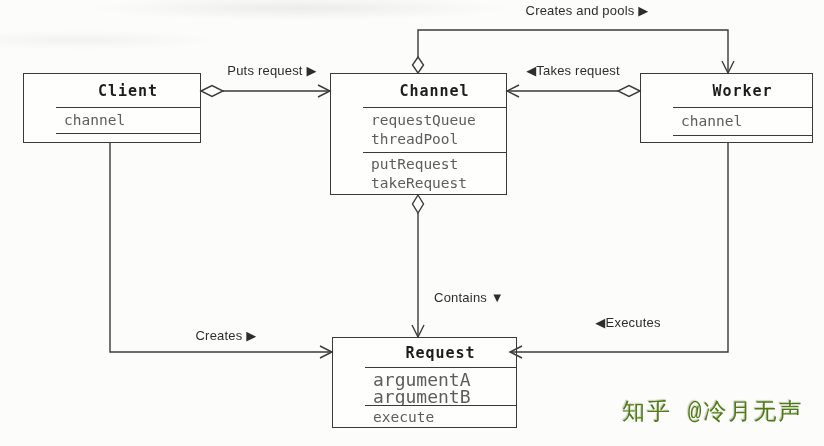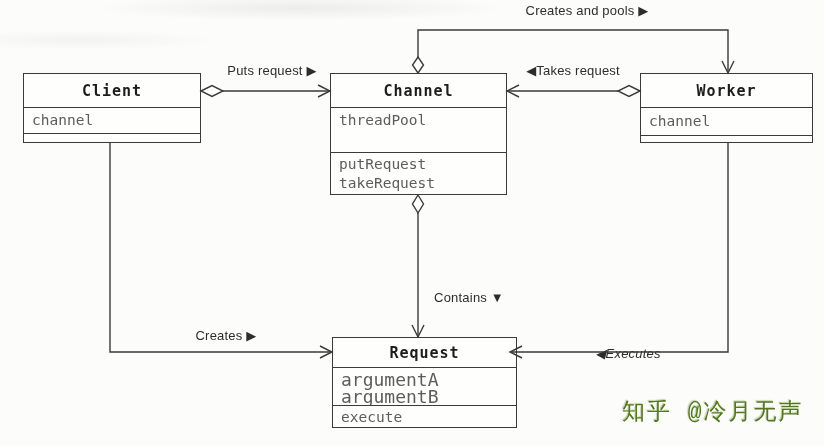--- a/index.html
+++ b/index.html
@@ -16,20 +16,21 @@
 
   
   .uml-class{
     position:absolute;
     box-sizing:border-box;
     border:1.5px solid #3a3a3a;
     background:#fefefc;
     display:flex;flex-direction:column;
     font-family:"DejaVu Sans Mono","Liberation Mono",monospace;
     z-index:2;
+    padding-left:32px;
   }
   .uml-title{
     box-sizing:border-box;
     border-bottom:1.5px solid #3a3a3a;
     font-weight:bold;font-size:15px;color:#1c1c1c;
     letter-spacing:1px;text-align:center;
     display:flex;align-items:center;justify-content:center;
   }
   .uml-section{
     box-sizing:border-box;
@@ -60,21 +61,21 @@
     position:absolute;z-index:3;
     transform:translateX(-50%);
     font-size:13px;color:#2d2d2d;
     white-space:nowrap;letter-spacing:.2px;
   }
   #lbl-creates-and-pools{left:587px;top:3px;}
   #lbl-puts-request{left:272px;top:63px;}
   #lbl-takes-request{left:573px;top:63px;}
   #lbl-contains{left:469px;top:250px;margin-top:40px;}
   #lbl-creates{left:226px;top:328px;}
-  #lbl-executes{left:628px;top:346px;font-style:italic;}
+  #lbl-executes{left:628px;top:315px;}
 
   
   #connectors{position:absolute;left:0;top:0;z-index:4;pointer-events:none;}
   #connectors path, #connectors polyline{fill:none;stroke:#3a3a3a;stroke-width:1.4;}
   #connectors polygon{fill:#fefefc;stroke:#3a3a3a;stroke-width:1.4;}
 
   
   #watermark{
     position:absolute;left:622px;top:396px;z-index:1;
     font-size:23px;letter-spacing:2px;
@@ -93,20 +94,21 @@
     <div class="uml-title">Client</div>
     <div class="uml-section attrs">
       <div class="member">channel</div>
     </div>
     <div class="uml-section last"></div>
   </div>
 
   <div class="uml-class" id="box-channel">
     <div class="uml-title">Channel</div>
     <div class="uml-section attrs">
+      <div class="member">requestQueue</div>
       <div class="member">threadPool</div>
     </div>
     <div class="uml-section last">
       <div class="member">putRequest</div>
       <div class="member">takeRequest</div>
     </div>
   </div>
 
   <div class="uml-class" id="box-worker">
     <div class="uml-title">Worker</div>

